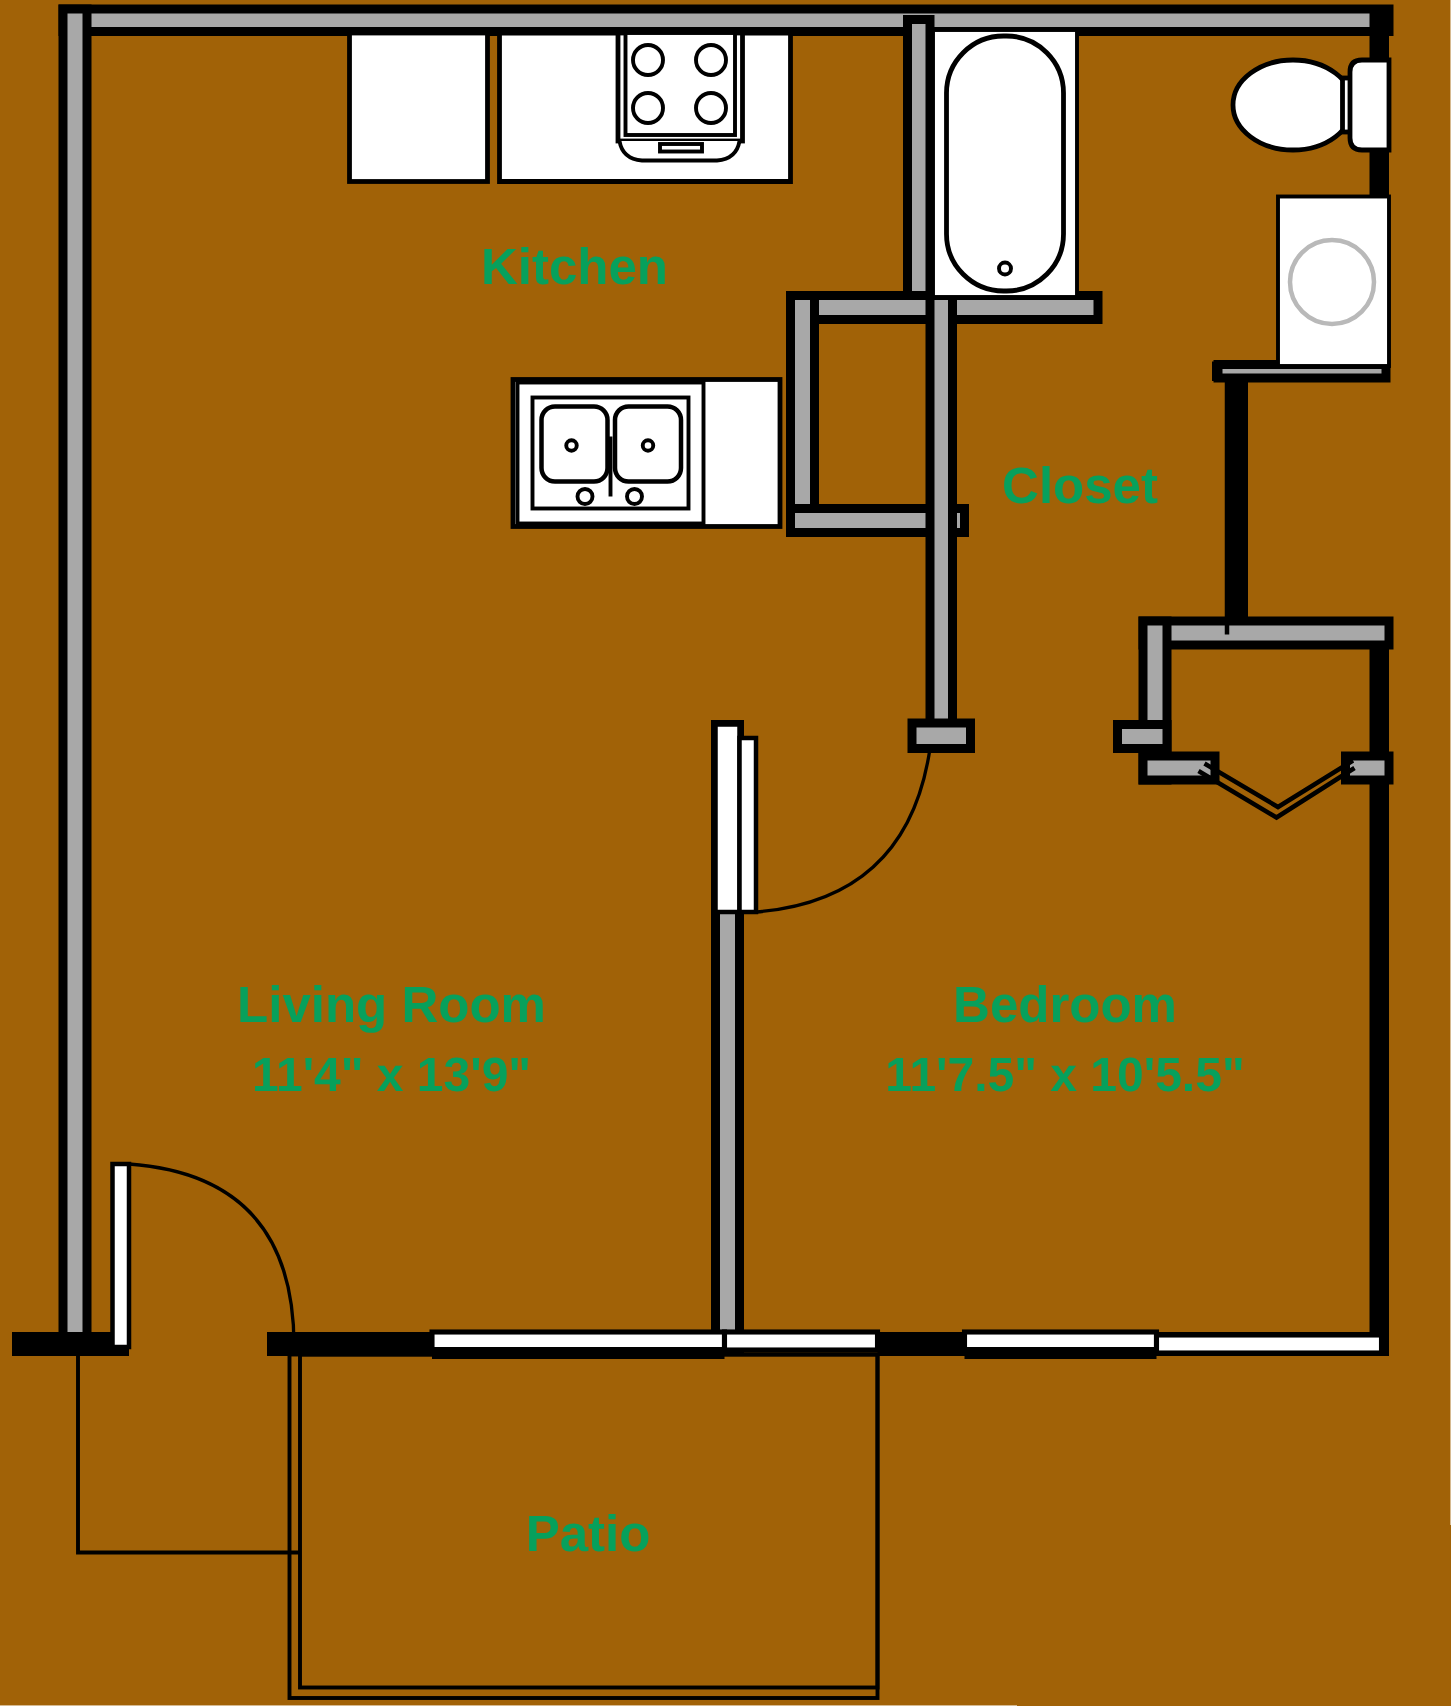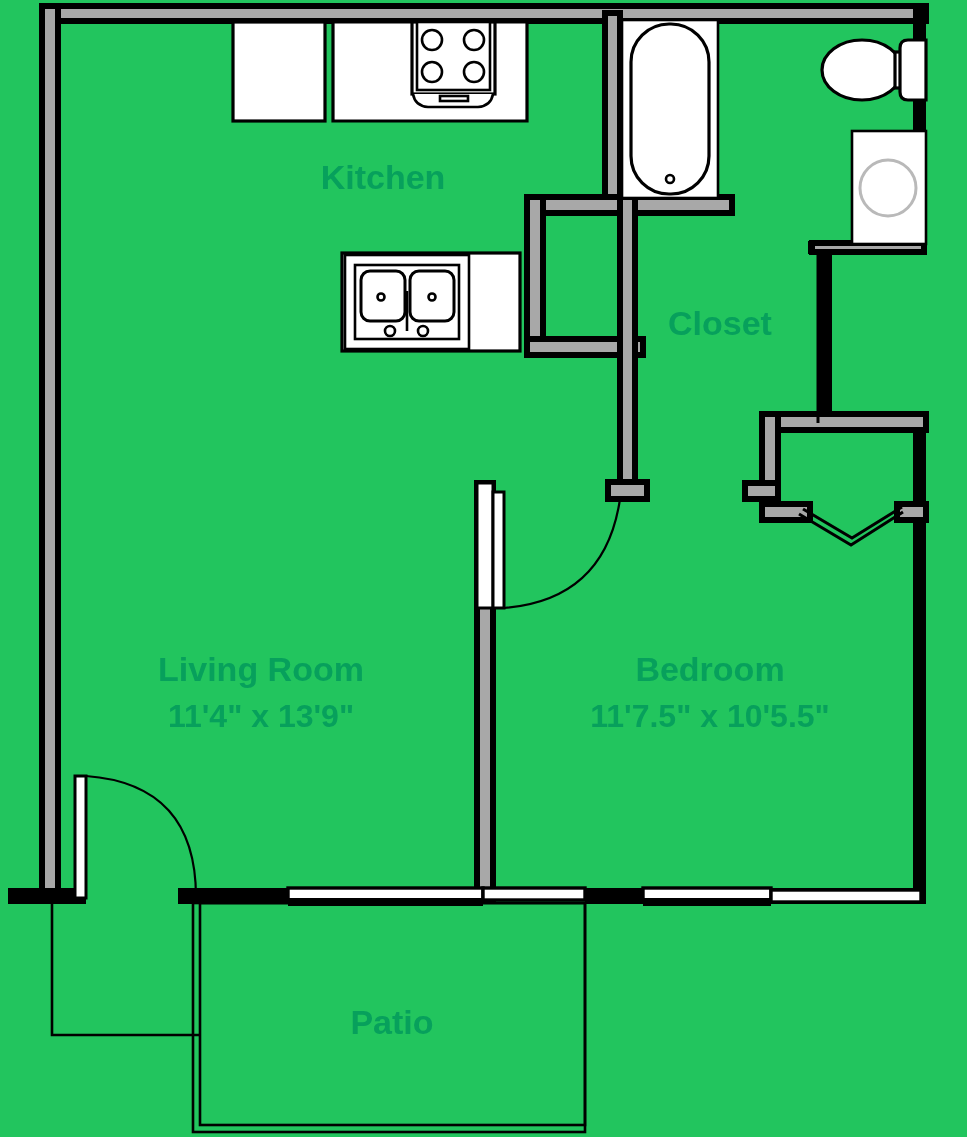--- a/index.html
+++ b/index.html
@@ -10,21 +10,21 @@
   body {
     width: 967px;
     height: 1137px;
     font-family: "Liberation Sans", sans-serif;
     overflow: hidden;
   }
   #floorplan-root {
     position: relative;
     width: 967px;
     height: 1137px;
-    background: #22c55e;
+    background: #a16207;
   }
   svg.plan {
     display: block;
     width: 967px;
     height: 1137px;
   }
   .wall-fill   { fill: #a8a8a8; stroke: #000000; stroke-width: 6; }
   .wall-solid  { fill: #000000; stroke: none; }
   .fixture     { fill: #ffffff; stroke: #000000; stroke-width: 3.2; }
   .fixture-thin{ fill: #ffffff; stroke: #000000; stroke-width: 2.6; }

